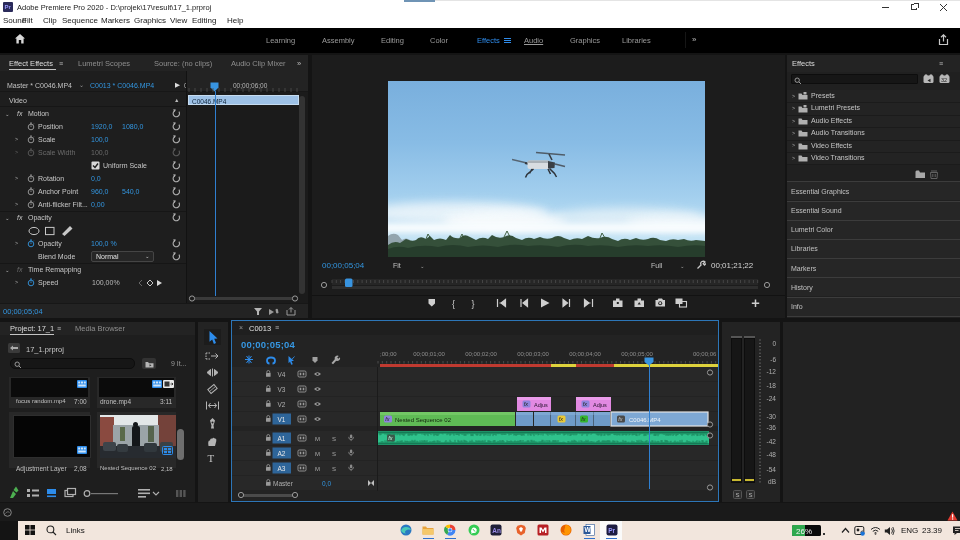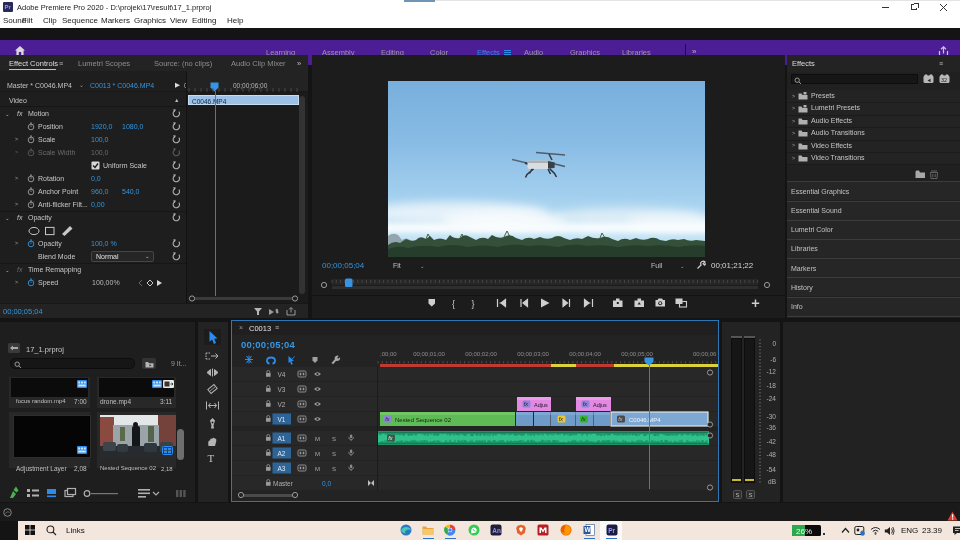--- a/index.html
+++ b/index.html
@@ -32,21 +32,21 @@
   <div class="txt" style="left:22px;top:16px;font-size:8px;color:#1a1a1a;">Filt</div>
   <div class="txt" style="left:43px;top:16px;font-size:8px;color:#1a1a1a;">Clip</div>
   <div class="txt" style="left:62px;top:16px;font-size:8px;color:#1a1a1a;">Sequence</div>
   <div class="txt" style="left:101px;top:16px;font-size:8px;color:#1a1a1a;">Markers</div>
   <div class="txt" style="left:134px;top:16px;font-size:8px;color:#1a1a1a;">Graphics</div>
   <div class="txt" style="left:170px;top:16px;font-size:8px;color:#1a1a1a;">View</div>
   <div class="txt" style="left:192px;top:16px;font-size:8px;color:#1a1a1a;">Editing</div>
   <div class="txt" style="left:227px;top:16px;font-size:8px;color:#1a1a1a;">Help</div>
 </div>
 
-<div class="abs" style="left:0;top:40px;width:960px;height:25px;background:#4c1d95;">
+<div class="abs" style="left:0;top:28px;width:960px;height:25px;background:#000000;">
   <svg class="abs" style="left:14px;top:5px;" width="12" height="12" viewBox="0 0 12 12">
         <path d="M6 1 L11 5.5 L9.6 5.5 L9.6 10.5 L7.2 10.5 L7.2 7 L4.8 7 L4.8 10.5 L2.4 10.5 L2.4 5.5 L1 5.5 Z" fill="#d8d8d8"></path>
       </svg>
   <div class="txt" style="left:266px;top:8px;font-size:7.5px;color:#9a9a9a;">Learning</div>
   <div class="txt" style="left:322px;top:8px;font-size:7.5px;color:#9a9a9a;">Assembly</div>
   <div class="txt" style="left:381px;top:8px;font-size:7.5px;color:#9a9a9a;">Editing</div>
   <div class="txt" style="left:430px;top:8px;font-size:7.5px;color:#9a9a9a;">Color</div>
   <div class="txt" style="left:477px;top:8px;font-size:7.5px;color:#2f8ceb;">Effects</div>
   <div class="abs" style="left:504px;top:10px;width:7px;height:1px;background:#2f8ceb;box-shadow:0 2px 0 #2f8ceb,0 4px 0 #2f8ceb;"></div>
   <div class="txt" style="left:524px;top:8px;font-size:7.5px;color:#9a9a9a;text-decoration:underline;">Audio</div>
@@ -56,21 +56,21 @@
   <div class="txt" style="left:692px;top:7px;font-size:8px;color:#bbb;">»</div>
   <svg class="abs" style="left:938px;top:6px;" width="11" height="12" viewBox="0 0 11 12">
         <path d="M1.5 5 L1.5 10.5 L9.5 10.5 L9.5 5" fill="none" stroke="#c8c8c8" stroke-width="1.2"></path>
         <path d="M5.5 7.5 L5.5 1 M3 3.2 L5.5 0.8 L8 3.2" fill="none" stroke="#c8c8c8" stroke-width="1.2"></path>
       </svg>
 </div>
 
 <div class="abs" id="ecpanel" style="left:0;top:55px;width:308px;height:263px;background:#1e1e1e;overflow:hidden;">
 
   <div class="abs" style="left:0;top:0;width:308px;height:16px;background:#232323;">
-    <div class="txt" style="left:9px;top:4px;font-size:7.5px;color:#dedede;">Effect Controls</div>
+    <div class="txt" style="left:9px;top:4px;font-size:7.5px;color:#dedede;">Effect Effects</div>
     <div class="abs" style="left:9px;top:13.5px;width:47px;height:1px;background:#c4c4c4;"></div>
     <div class="txt" style="left:59px;top:5px;font-size:7px;color:#bbb;">≡</div>
     <div class="txt" style="left:78px;top:4px;font-size:7.5px;color:#8e8e8e;">Lumetri Scopes</div>
     <div class="txt" style="left:154px;top:4px;font-size:7.5px;color:#8e8e8e;">Source: (no clips)</div>
     <div class="txt" style="left:231px;top:4px;font-size:7.5px;color:#8e8e8e;">Audio Clip Mixer</div>
     <div class="txt" style="left:297px;top:4px;font-size:7.5px;color:#bbb;">»</div>
   </div>
 
   <div class="abs" style="left:0;top:22px;width:186px;height:15px;background:#1e1e1e;border-bottom:1px solid #171717;">
     <div class="txt" style="left:7px;top:4.5px;font-size:7px;color:#c2c2c2;">Master * C0046.MP4</div>
@@ -429,20 +429,26 @@
   <div class="abs" style="left:0;top:223.3px;width:173px;height:18.2px;background:#262626;"></div>
   <div class="txt" style="left:4px;top:228.8px;font-size:7px;color:#c2c2c2;">History</div>
   <div class="abs" style="left:0;top:241.5px;width:173px;height:1px;background:#3c3c3c;"></div>
   <div class="abs" style="left:0;top:242.5px;width:173px;height:18.2px;background:#262626;"></div>
   <div class="txt" style="left:4px;top:248.0px;font-size:7px;color:#c2c2c2;">Info</div>
   <div class="abs" style="left:0;top:260.7px;width:173px;height:1px;background:#3c3c3c;"></div>
   </div>
 </div>
 
 <div class="abs" id="projpanel" style="left:0;top:322px;width:195px;height:180px;background:#1e1e1e;overflow:hidden;">
+  <div class="abs" style="left:0;top:0;width:195px;height:13px;background:#232323;">
+    <div class="txt" style="left:10px;top:2px;font-size:7.5px;color:#dedede;">Project: 17_1</div>
+    <div class="abs" style="left:10px;top:11.5px;width:44px;height:1px;background:#c4c4c4;"></div>
+    <div class="txt" style="left:57px;top:3px;font-size:7px;color:#bbb;">≡</div>
+    <div class="txt" style="left:75px;top:2px;font-size:7.5px;color:#8e8e8e;">Media Browser</div>
+  </div>
   <div class="abs" style="left:8px;top:21px;width:12px;height:10px;background:#3a3a3a;border-radius:1.5px;">
     <svg class="abs" style="left:2px;top:2px;" width="8" height="6" viewBox="0 0 8 6">
           <path d="M0 3 L3 0.5 L3 2 L8 2 L8 4 L3 4 L3 5.5 Z" fill="#aaa"></path>
         </svg>
   </div>
   <div class="txt" style="left:26px;top:23px;font-size:7.5px;color:#c8c8c8;">17_1.prproj</div>
 
   <div class="abs" style="left:10px;top:36px;width:125px;height:11px;background:#161616;border:1px solid #0d0d0d;border-radius:5px;">
     <svg class="abs" style="left:3px;top:2px;" width="8" height="8" viewBox="0 0 8 8">
           <circle cx="3.2" cy="3.2" r="2.2" fill="none" stroke="#999" stroke-width="1"></circle>

